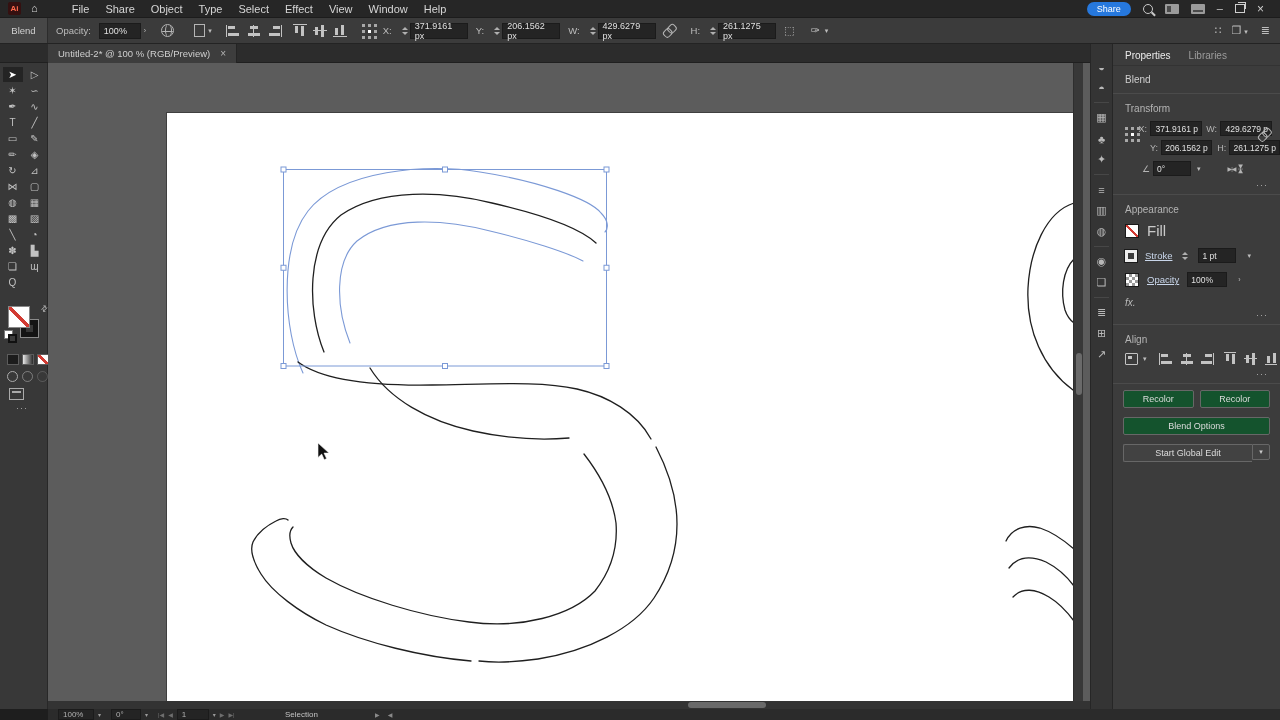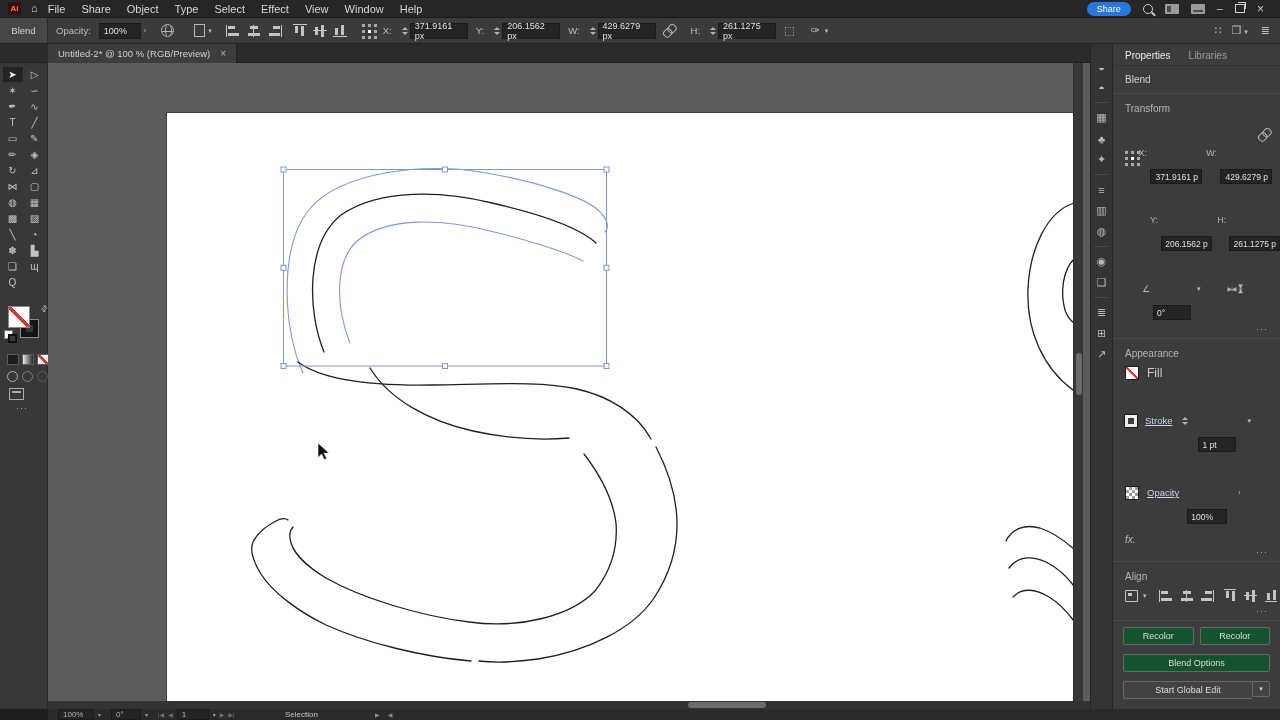--- a/index.html
+++ b/index.html
@@ -6,21 +6,21 @@
   .app{position:relative;width:1280px;height:720px;overflow:hidden;
        font-family:"Liberation Sans","DejaVu Sans",sans-serif;
        background:#3c3c3c;color:#c9c9c9;font-size:10px;-webkit-user-select:none;user-select:none;}
 
   
   .titlebar{position:absolute;left:0;top:0;width:1280px;height:18px;background:#262626;
             display:flex;align-items:center;border-bottom:1px solid #1c1c1c;box-sizing:border-box;}
   .ai-logo{width:13px;height:13px;margin-left:8px;border-radius:2px;background:#351010;
            color:#ff6a4d;font-size:8px;font-weight:bold;display:flex;align-items:center;justify-content:center;}
   .home-ic{margin-left:10px;font-size:11px;color:#cfcfcf;line-height:1;}
-  .menus{display:flex;margin-left:2px;text-align:right;}
+  .menus{display:flex;margin-left:26px;text-align:right;}
   .menus span{padding:0 8px;font-size:11px;color:#d6d6d6;}
   .tb-right{margin-left:auto;display:flex;align-items:center;gap:12px;margin-right:16px;}
   .share-btn{background:#2678dd;color:#fff;border-radius:8px;height:14px;padding:0 10px;
              display:flex;align-items:center;font-size:9px;}
   .search-ic{width:8px;height:8px;border:1.4px solid #c9c9c9;border-radius:50%;position:relative;}
   .search-ic::after{content:"";position:absolute;width:5px;height:1.6px;background:#c9c9c9;
                     right:-4px;bottom:-2px;transform:rotate(45deg);}
   .ws-ic{width:14px;height:10px;background:#9a9a9a;border-radius:1px;position:relative;}
   .ws-ic::after{content:"";position:absolute;left:2px;top:2px;width:4px;height:6px;background:#4a4a4a;}
   .ws-ic.alt::after{left:2px;top:6px;width:10px;height:2px;}
@@ -129,32 +129,32 @@
   .props{position:absolute;left:1113px;top:44px;width:167px;height:665px;background:#3c3c3c;box-sizing:border-box;font-size:10px;}
   .ptabs{display:flex;gap:18px;padding:6px 0 4px 12px;border-bottom:1px solid #333;}
   .ptab-active{color:#ececec;}
   .ptab{color:#9c9c9c;}
   .psec-label{color:#cfcfcf;padding:8px 0 6px 12px;}
   .pdivider{border-top:1px solid #4b4b4b;margin:2px 0;}
   .psec-title{color:#b4b4b4;padding:7px 0 5px 12px;}
   .trow{display:flex;align-items:center;padding:2px 0 2px 12px;gap:3px;}
   .tlabel{color:#b4b4b4;font-size:9px;width:12px;text-align:right;}
   .tfield{background:#242424;border:1px solid #1b1b1b;height:13px;width:44px;display:flex;align-items:center;
-          justify-content:flex-end;padding:0 3px;font-size:8.5px;color:#e0e0e0;margin-top:48px;}
+          justify-content:flex-end;padding:0 3px;font-size:8.5px;color:#e0e0e0;}
   .p-more{text-align:right;color:#b0b0b0;padding:2px 12px 2px 0;font-size:9px;letter-spacing:1px;}
   .sw12{width:12px;height:12px;flex:none;}
   .sw-fillnone{background:#fff;border:1px solid #1a1a1a;
       background-image:linear-gradient(45deg,transparent 42%,#d23b33 42%,#d23b33 58%,transparent 58%);}
   .sw-stroke{border:3px solid #ededed;outline:1px solid #1a1a1a;box-sizing:border-box;width:12px;height:12px;}
   .sw-checker{border:1px solid #1a1a1a;background-color:#fff;
       background-image:linear-gradient(45deg,#9a9a9a 25%,transparent 25%,transparent 75%,#9a9a9a 75%),
                        linear-gradient(45deg,#9a9a9a 25%,transparent 25%,transparent 75%,#9a9a9a 75%);
       background-size:6px 6px;background-position:0 0,3px 3px;}
   .plink{color:#c9d6ea;text-decoration:underline;font-size:9.5px;}
-  .plain{color:#c9c9c9;font-size:12px;}
+  .plain{color:#c9c9c9;font-size:15px;}
   .fx{color:#b9b9b9;font-style:italic;padding:8px 0 0 12px;font-size:10px;}
   .flip{font-size:6px;color:#b5b5b5;letter-spacing:-1px;white-space:nowrap;}
   .flipv{display:inline-block;transform:rotate(90deg);}
   .angle-ic{color:#b5b5b5;font-size:9px;}
   .qa-row{display:flex;gap:6px;padding:4px 10px;}
   .qa-btn{flex:1;height:16px;border:1px solid #676767;border-radius:2px;background:#14532d;
           display:flex;align-items:center;justify-content:center;color:#dcdcdc;font-size:9px;}
   .qa-split{display:flex;padding:4px 10px;}
   .qa-main{flex:1;height:16px;border:1px solid #676767;border-radius:2px 0 0 2px;background:#424242;
            display:flex;align-items:center;justify-content:center;color:#dcdcdc;font-size:9px;border-right:none;}

